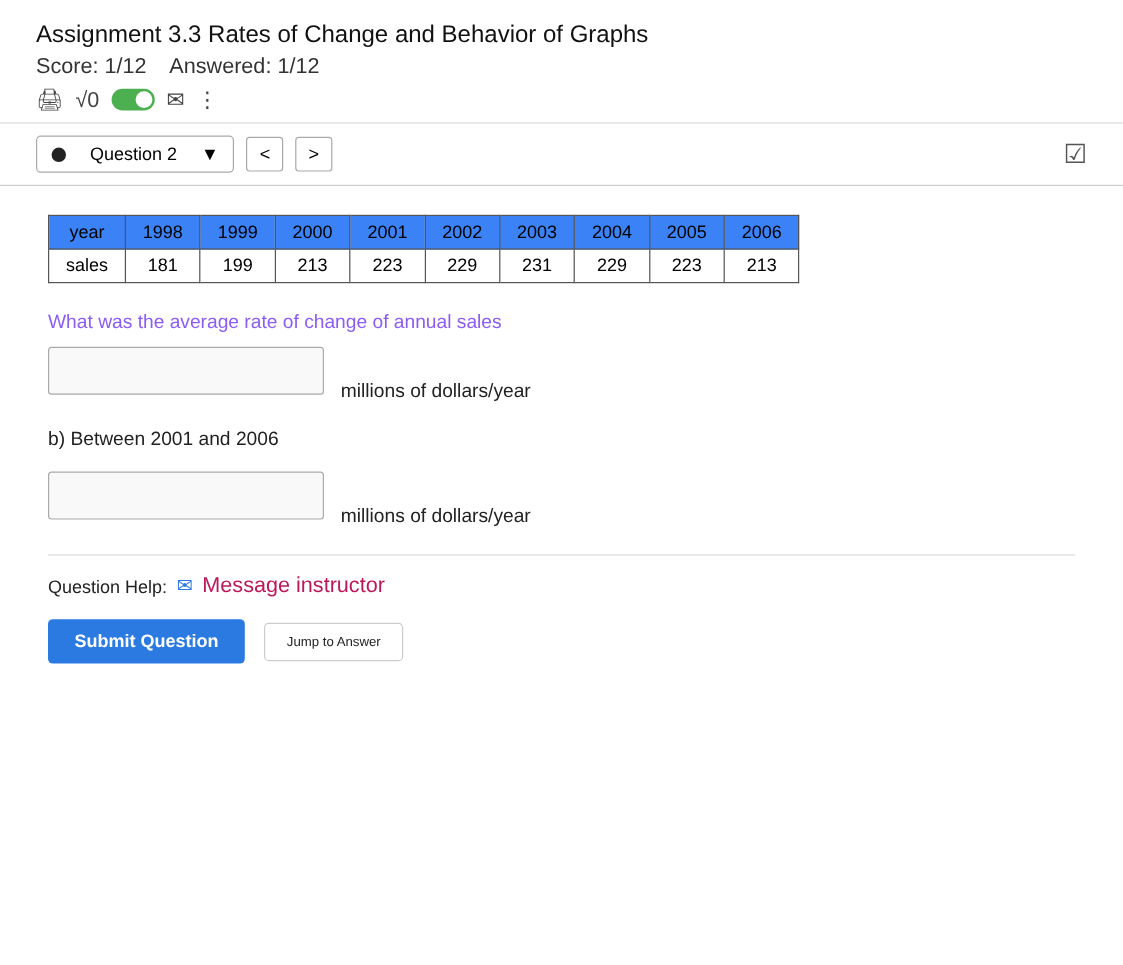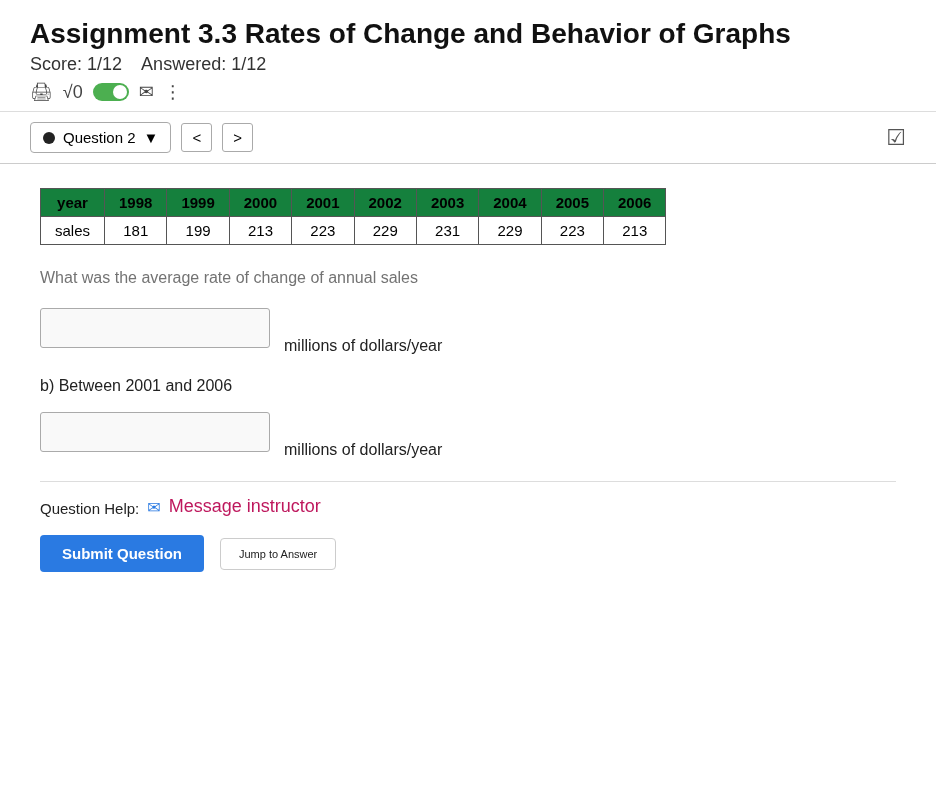--- a/index.html
+++ b/index.html
@@ -13,22 +13,22 @@
       background: #fff;
       width: 936px;
       min-height: 804px;
       padding: 0;
     }
     .header {
       padding: 18px 30px 8px 30px;
       border-bottom: 1px solid #ddd;
     }
     .title {
-      font-size: 28px;
-      font-weight: bold;
+      font-size: 20px;
+      font-weight: normal;
       color: #111;
       margin-bottom: 4px;
     }
     .score-row {
       font-size: 18px;
       color: #333;
       margin-bottom: 0;
     }
     .toolbar {
       display: flex;
@@ -63,21 +63,21 @@
     .nav-bar {
       display: flex;
       align-items: center;
       padding: 10px 30px;
       border-bottom: 1px solid #ccc;
       gap: 10px;
     }
     .question-select {
       display: flex;
       align-items: center;
-      gap: 8px;
+      gap: 20px;
       padding: 6px 12px;
       border: 1px solid #aaa;
       border-radius: 4px;
       background: #fff;
       cursor: pointer;
       font-size: 15px;
     }
     .dot-indicator {
       width: 12px;
       height: 12px;
@@ -111,27 +111,27 @@
       margin-bottom: 24px;
       font-size: 15px;
     }
     .data-table th, .data-table td {
       border: 1px solid #555;
       padding: 5px 14px;
       text-align: center;
       min-width: 50px;
     }
     .data-table th {
-      font-weight: bold;
-      background: #15803d;
+      font-weight: normal;
+      background: #3b82f6;
     }
     .question-text {
       font-size: 16px;
-      color: #737373;
-      margin-bottom: 14px;
+      color: #8b5cf6;
+      margin-bottom: 4px;
     }
     .sub-question {
       font-size: 16px;
       color: #222;
       margin-bottom: 10px;
     }
     .answer-row {
       display: flex;
       align-items: center;
       gap: 14px;

